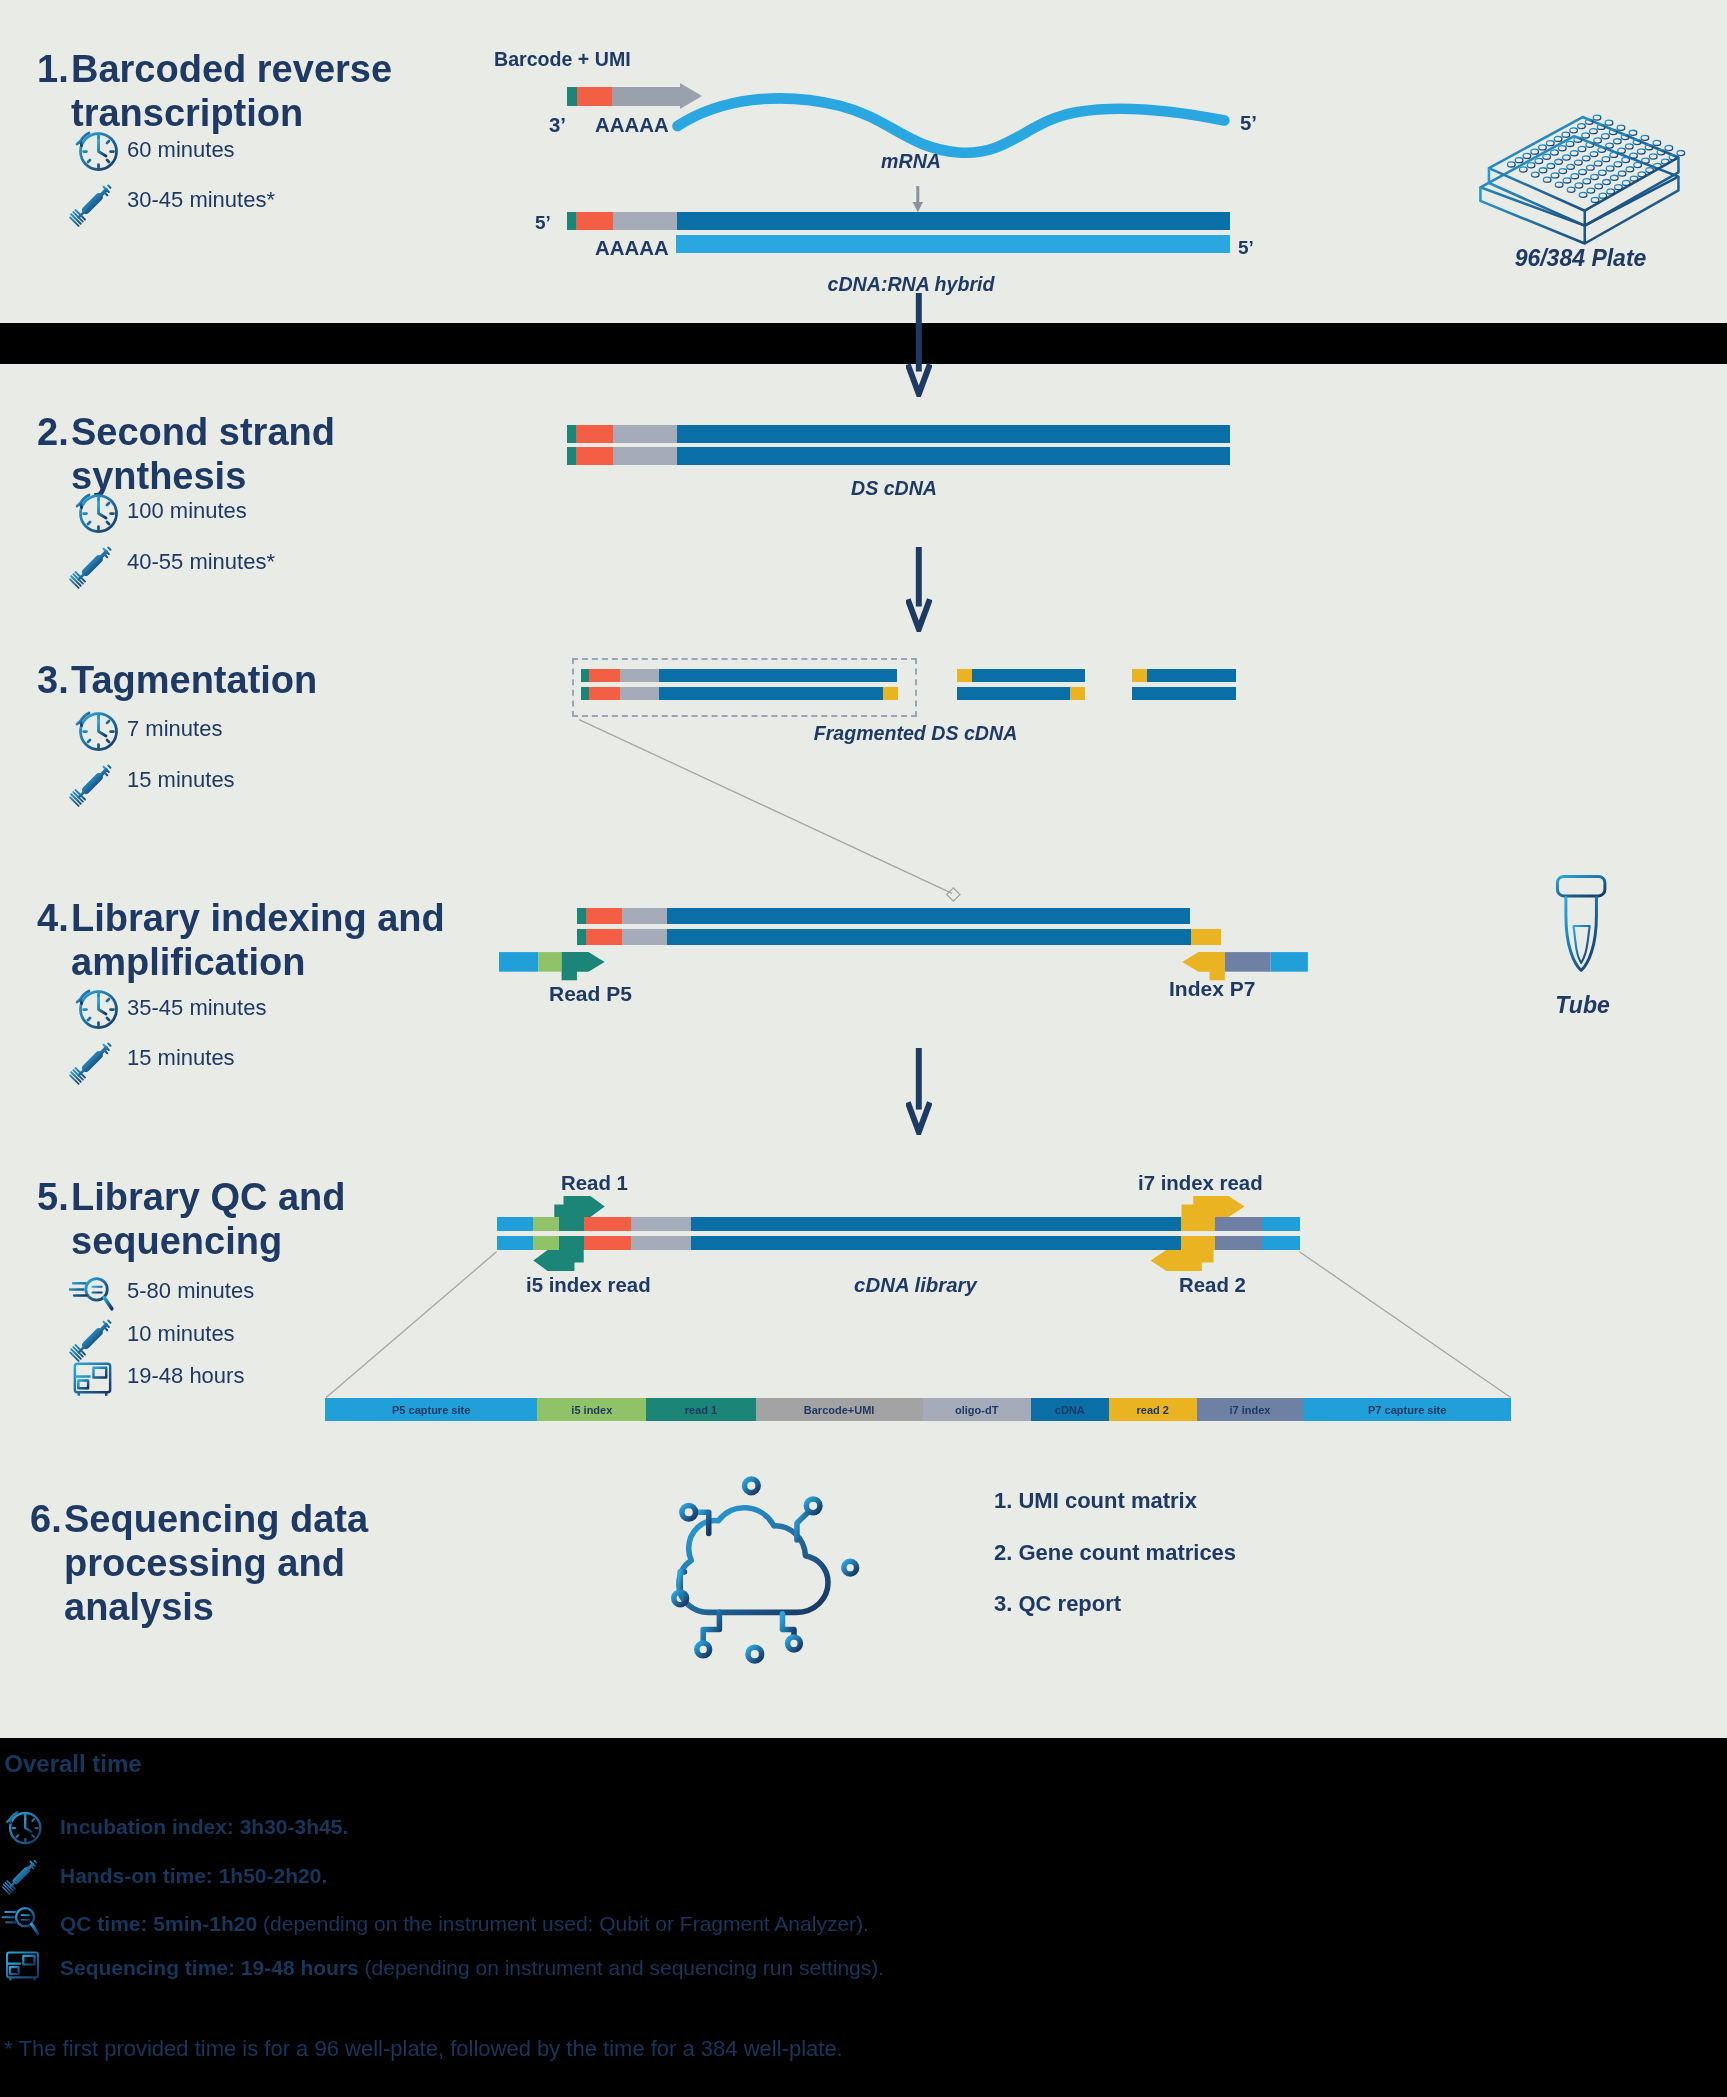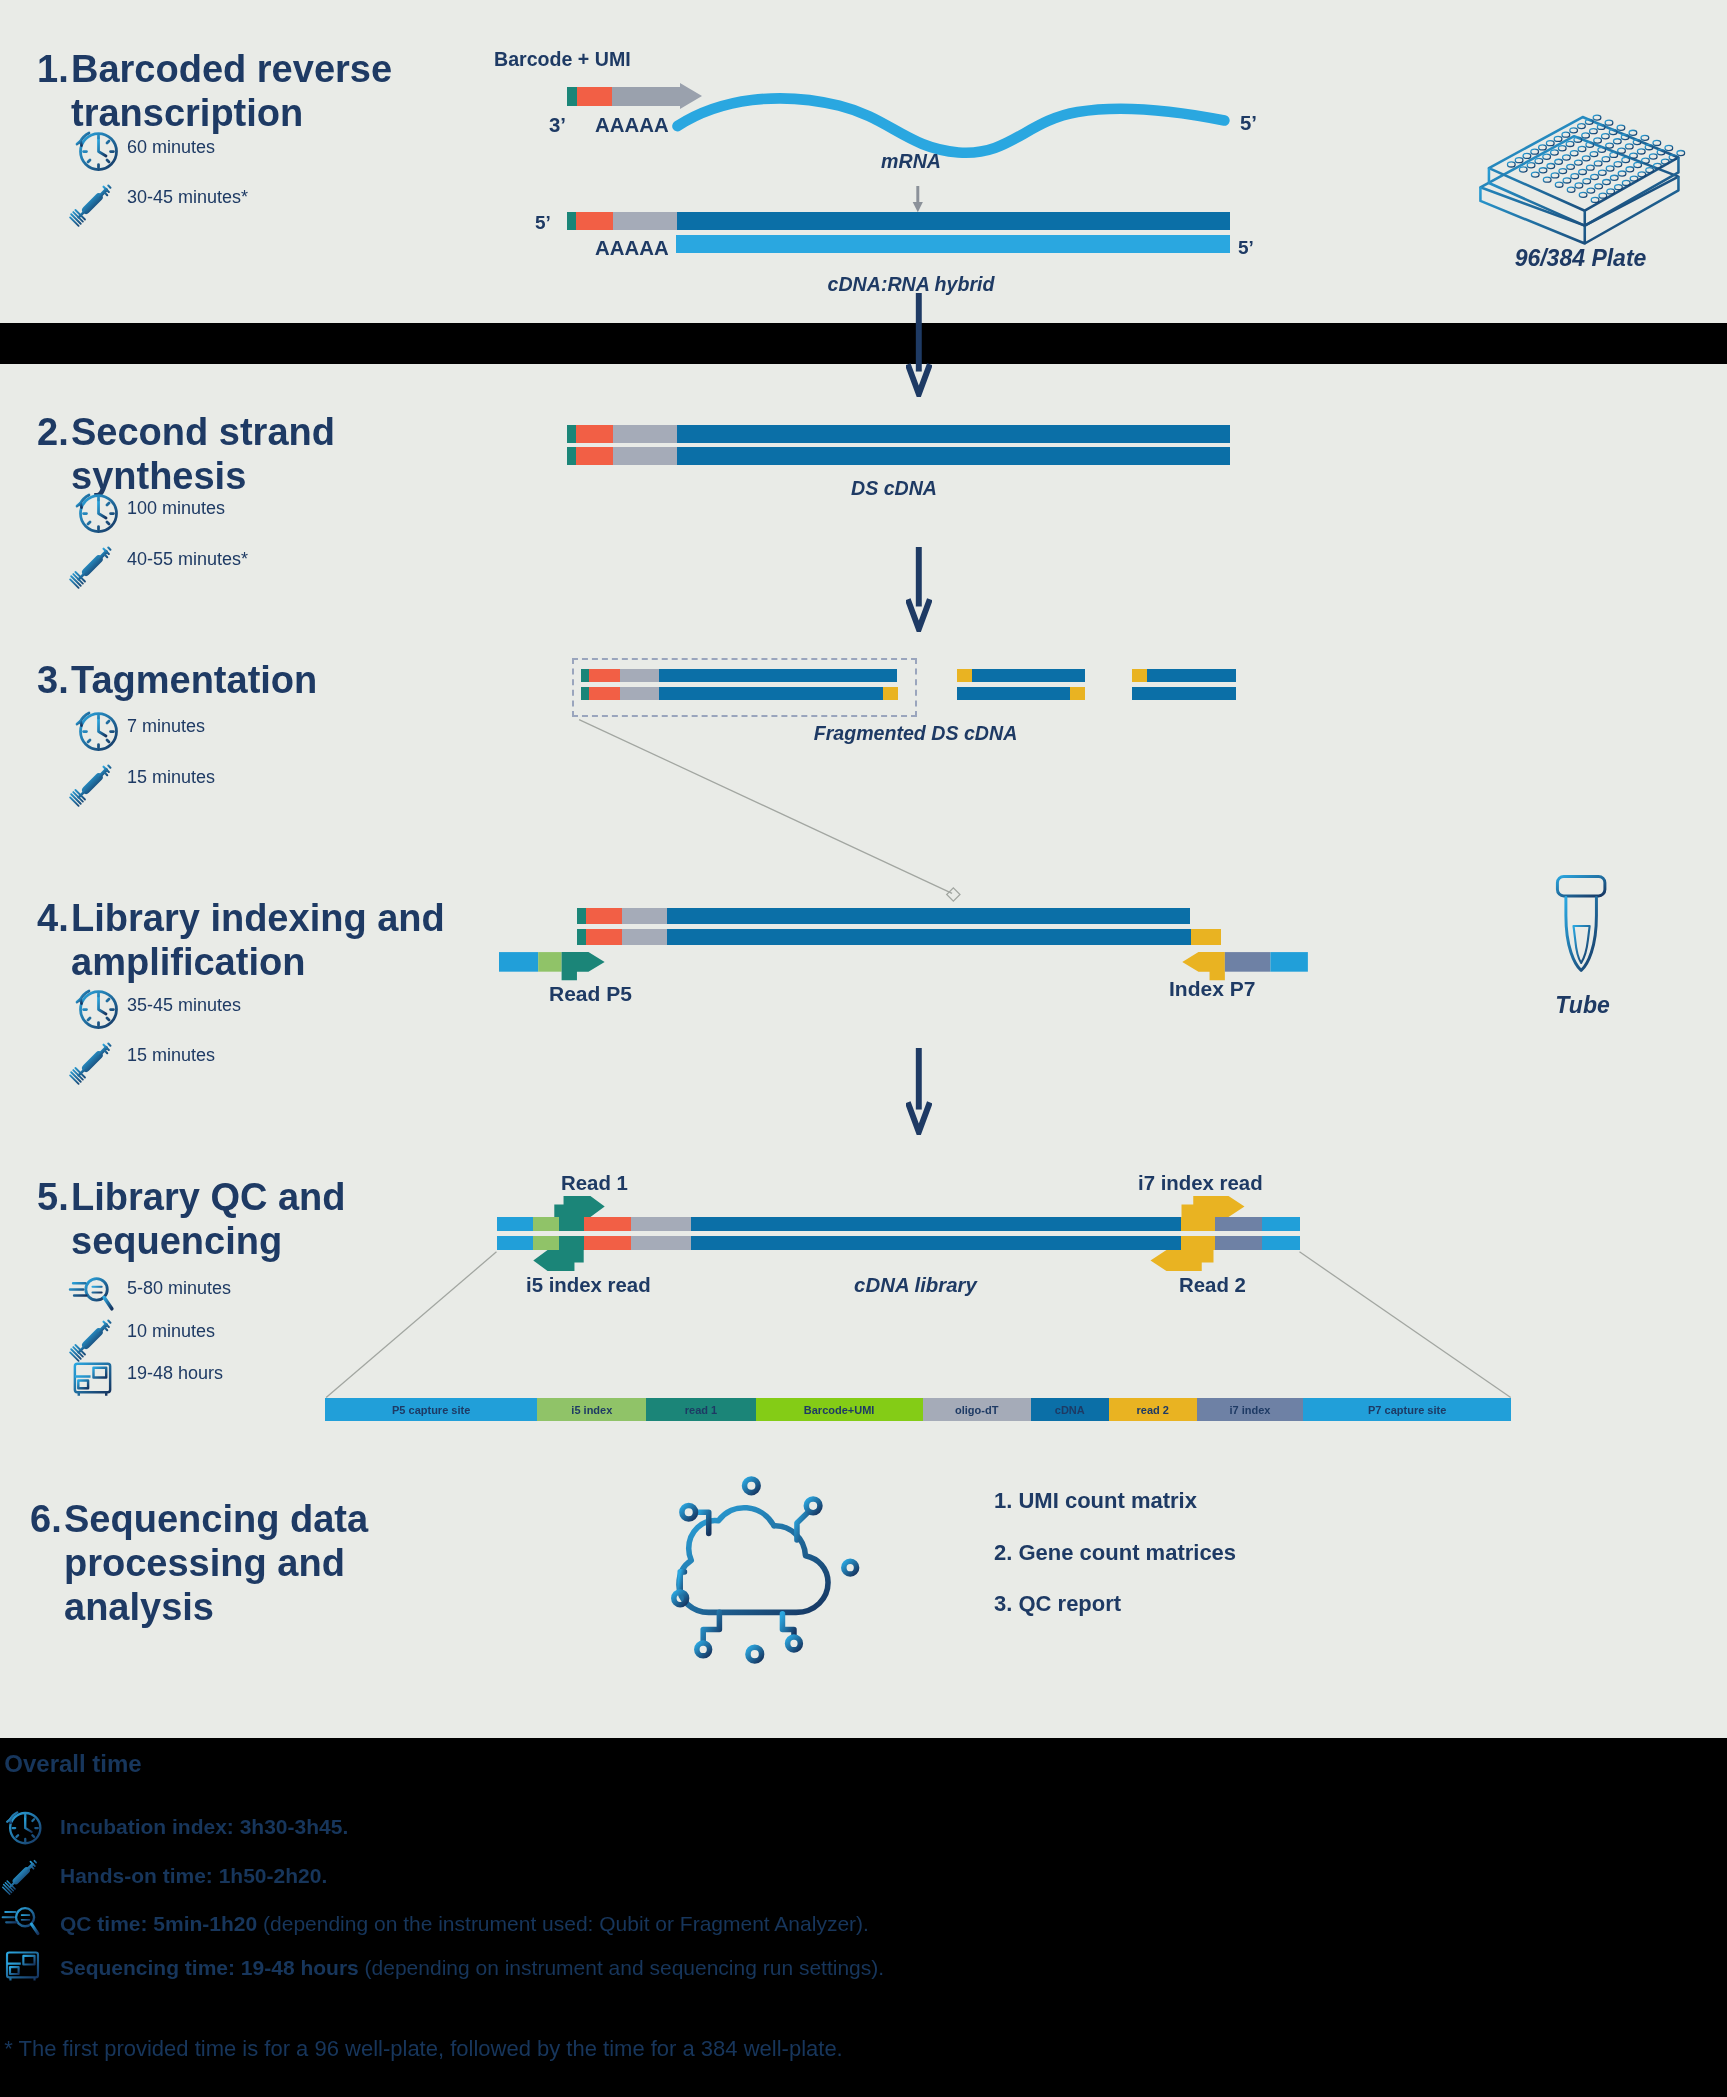--- a/index.html
+++ b/index.html
@@ -1,21 +1,21 @@
 <!DOCTYPE html>
 <html style="--bg: #e9ebe7; --navy: #1e3a64; --fnavy: #17365c; --lightblue: #219fd9; --skyblue: #2aa7e0; --dkblue: #0b6fa7; --teal: #1b8578; --green: #90c368; --orange: #f25f45; --grayseg: #a5abb8; --pgray: #9aa1ad; --yellow: #e9b322; --slate: #6e81a5; --linegray: #a2a6a1; --iconblue: #2ba7e0; --iconnavy: #16345f;font-size:6.8px"><head>
 <meta charset="utf-8">
 <style>
   html,body{margin:0;padding:0;}
   #canvas{position:relative;width:1727px;height:2097px;background:var(--bg,#e9ebe7);
           font-family:"Liberation Sans",sans-serif;overflow:hidden;}
   .abs{position:absolute;}
   .step-title{display:flex;font-weight:bold;font-size:38px;line-height:1.16;color:var(--navy);}
   .step-no{width:34px;flex:none;}
-  .time-label{font-size:18px;color:var(--navy);}
+  .time-label{font-size:22px;color:var(--navy);}
   .dlabel{font-weight:bold;font-size:19.6px;color:var(--navy);}
   .plabel{font-weight:bold;font-size:21px;color:var(--navy);}
   .xlabel{font-weight:bold;font-size:20.4px;color:var(--navy);}
   .center{text-align:center;font-style:italic;}
   .icon{display:block;}
   
   .bar{display:flex;height:18px;}
   .bar5{display:flex;height:13.6px;}
   .bar3{display:flex;height:12.8px;}
   .c-teal{background:var(--teal);}  .c-orange{background:var(--orange);}
@@ -437,21 +437,21 @@
     <path d="M150 0 L150 30 L122 30 L122 50 L38 50 L0 25 L38 0 Z" fill="#e9b322"></path>
   </svg>
   <div class="abs xlabel" style="left:526px;top:1274px">i5 index read</div>
   <div class="abs xlabel center" style="left:826px;top:1274px;width:179px">cDNA library</div>
   <div class="abs xlabel" style="left:1179px;top:1274px">Read 2</div>
 
   <div id="seqmap">
       <div class="seg" style="width: 17.9%; background: rgb(33, 159, 217);">P5 capture site</div>
       <div class="seg" style="width: 9.2%; background: rgb(144, 195, 104);">i5 index</div>
       <div class="seg" style="width: 9.2%; background: rgb(27, 133, 120);">read 1</div>
-      <div class="seg" style="width: 14.1%; background: #84cc16;">Barcode+UMI</div>
+      <div class="seg" style="width: 14.1%; background: #a3a3a3;">Barcode+UMI</div>
       <div class="seg" style="width: 9.1%; background: rgb(165, 171, 184);">oligo-dT</div>
       <div class="seg" style="width: 6.6%; background: rgb(11, 111, 167);">cDNA</div>
       <div class="seg" style="width: 7.4%; background: rgb(233, 179, 34);">read 2</div>
       <div class="seg" style="width: 9%; background: rgb(110, 129, 165);">i7 index</div>
       <div class="seg" style="width: 17.5%; background: rgb(33, 159, 217);">P7 capture site</div>
     </div>
 
   <div class="abs step-title" style="left:30px;top:1497px;">
     <span class="step-no">6.</span>
     <span><span>Sequencing data</span><br><span>processing and</span><br><span>analysis</span></span>

